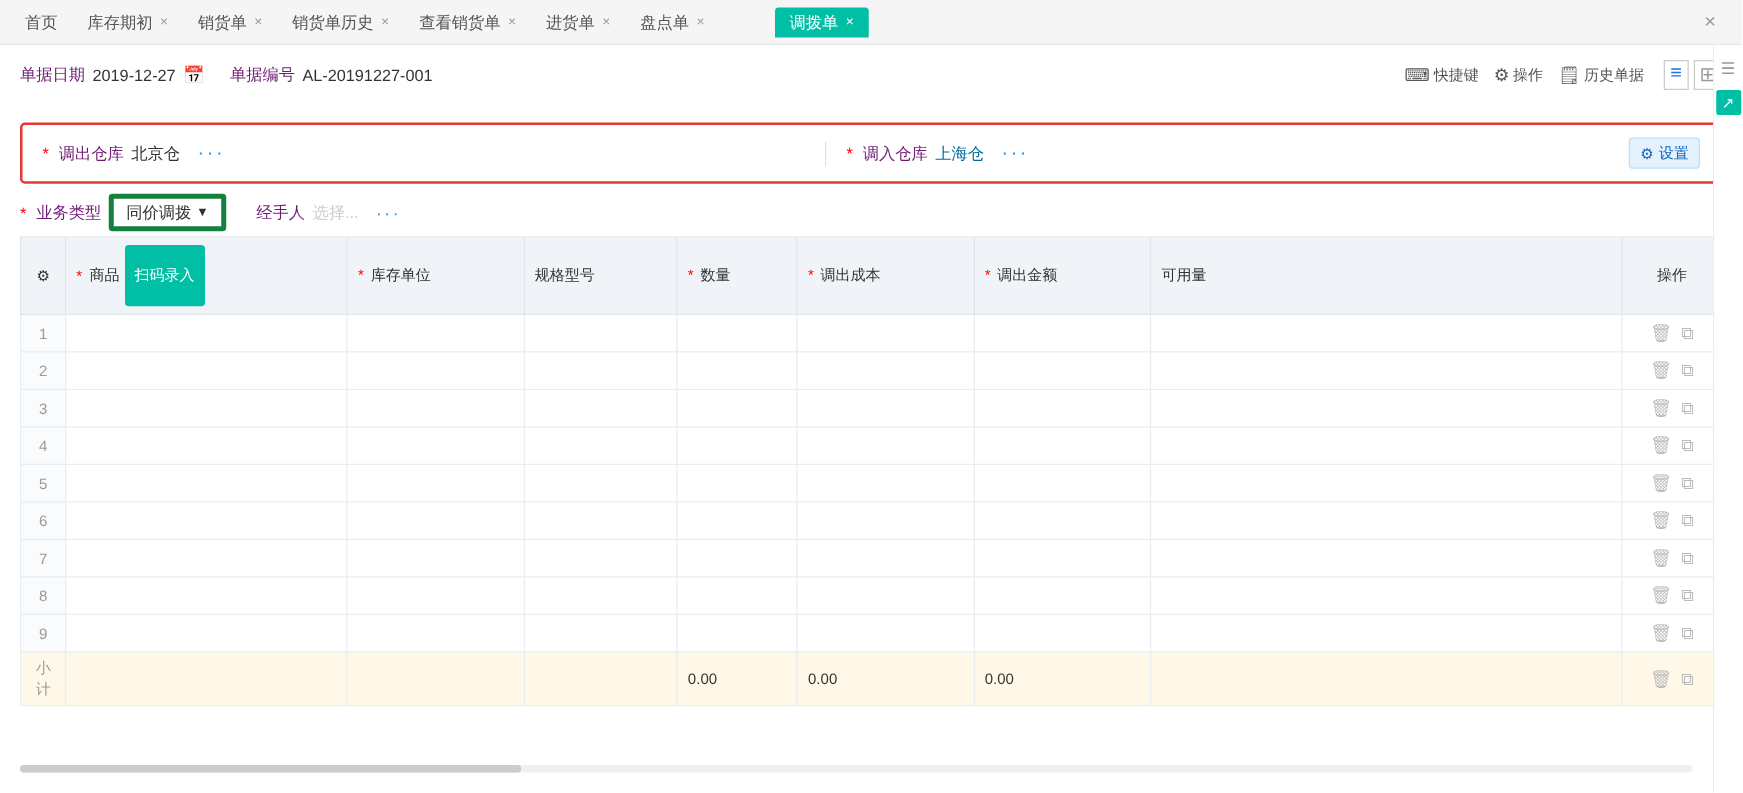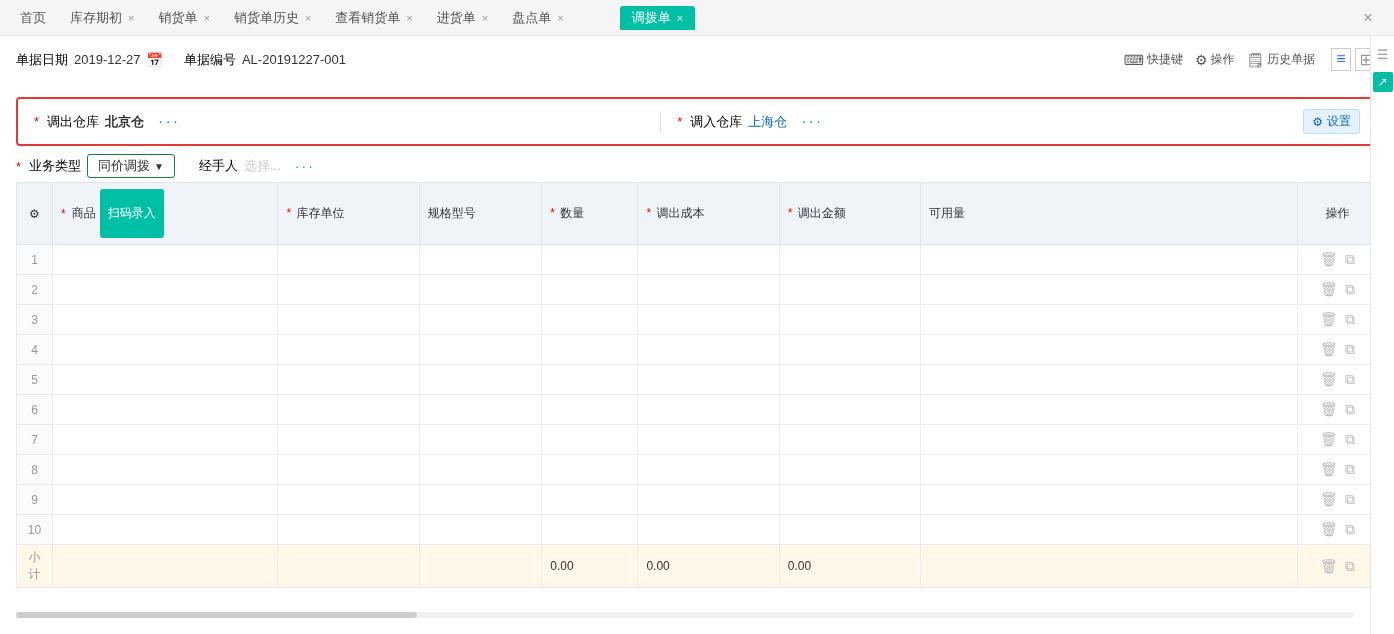--- a/index.html
+++ b/index.html
@@ -68,21 +68,21 @@
       margin-bottom: 10px;
       flex-wrap: wrap;
       gap: 8px;
     }
     .form-field {
       display: flex;
       align-items: center;
       gap: 6px;
     }
     .field-label {
-      color: #000000;
+      color: #701a75;
       font-size: 13px;
       white-space: nowrap;
       text-align: center;
     }
     .required-star {
       color: red;
       margin-right: 2px;
     }
     .field-value {
       color: #333;
@@ -223,21 +223,21 @@
       gap: 4px;
     }
     .action-icon {
       color: #bbb;
       cursor: pointer;
       font-size: 14px;
       margin: 0 2px;
     }
     .dropdown-btn {
       background: none;
-      border: 1px solid #15803d;
+      border: 4px solid #15803d;
       border-radius: 3px;
       padding: 2px 10px;
       cursor: pointer;
       display: flex;
       align-items: center;
       gap: 4px;
       font-size: 13px;
       color: #333;
     }
 
@@ -360,21 +360,21 @@
     </div>
   </div>
 </div>
 
 <div class="red-box">
   <div class="red-box-inner">
 
     <div class="warehouse-section">
       <span class="required-star">*</span>
       <span class="field-label">调出仓库</span>
-      <span class="field-value" style="color:#333;font-weight:bold;">北京仓</span>
+      <span class="field-value" style="color:#333;">北京仓</span>
       <span class="more-dots">···</span>
     </div>
     <div class="warehouse-divider"></div>
 
     <div class="warehouse-section">
       <span class="required-star">*</span>
       <span class="field-label">调入仓库</span>
       <span class="field-value" style="color:#0369a1;">上海仓</span>
       <span class="more-dots">···</span>
     </div>
@@ -562,34 +562,20 @@
       <td></td>
       <td></td>
       <td></td>
       <td></td>
       <td></td>
       <td class="action-col">
         <span class="action-icon">🗑</span>
         <span class="action-icon">⧉</span>
       </td>
     </tr>
-        <tr>
-      <td class="row-num">10</td>
-      <td></td>
-      <td></td>
-      <td></td>
-      <td></td>
-      <td></td>
-      <td></td>
-      <td></td>
-      <td class="action-col">
-        <span class="action-icon">🗑</span>
-        <span class="action-icon">⧉</span>
-      </td>
-    </tr>
         <tr class="subtotal-row">
       <td class="row-num">小计</td>
       <td></td>
       <td></td>
       <td></td>
       <td style="color:#333;">0.00</td>
       <td style="color:#333;">0.00</td>
       <td style="color:#333;">0.00</td>
       <td colspan="1"></td>
       <td class="action-col">

